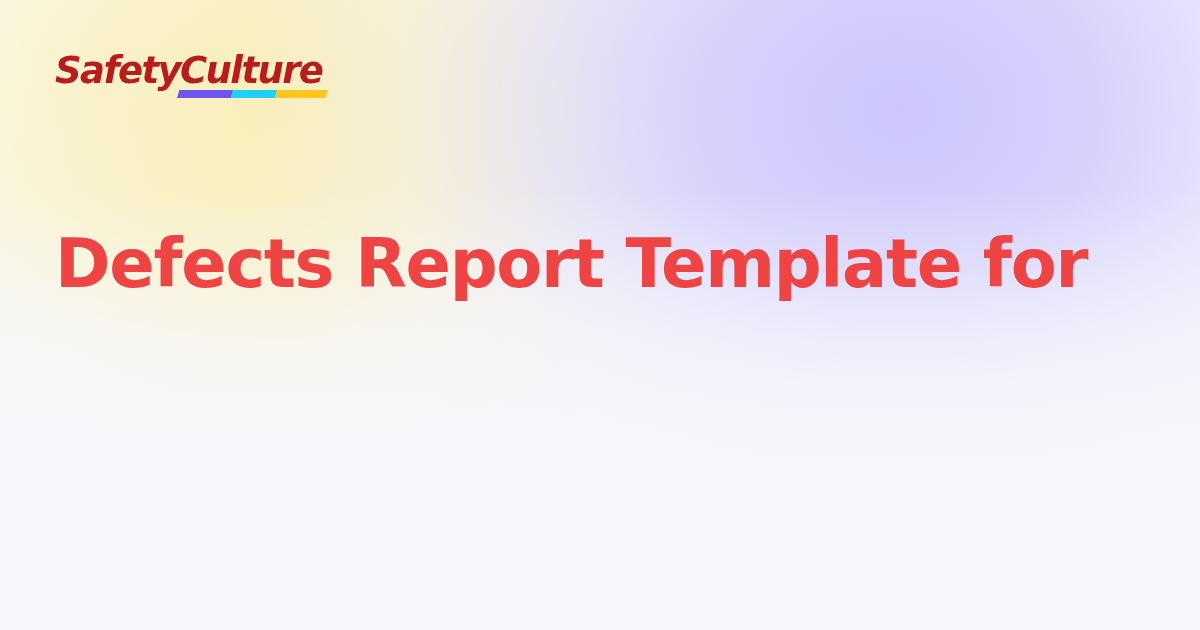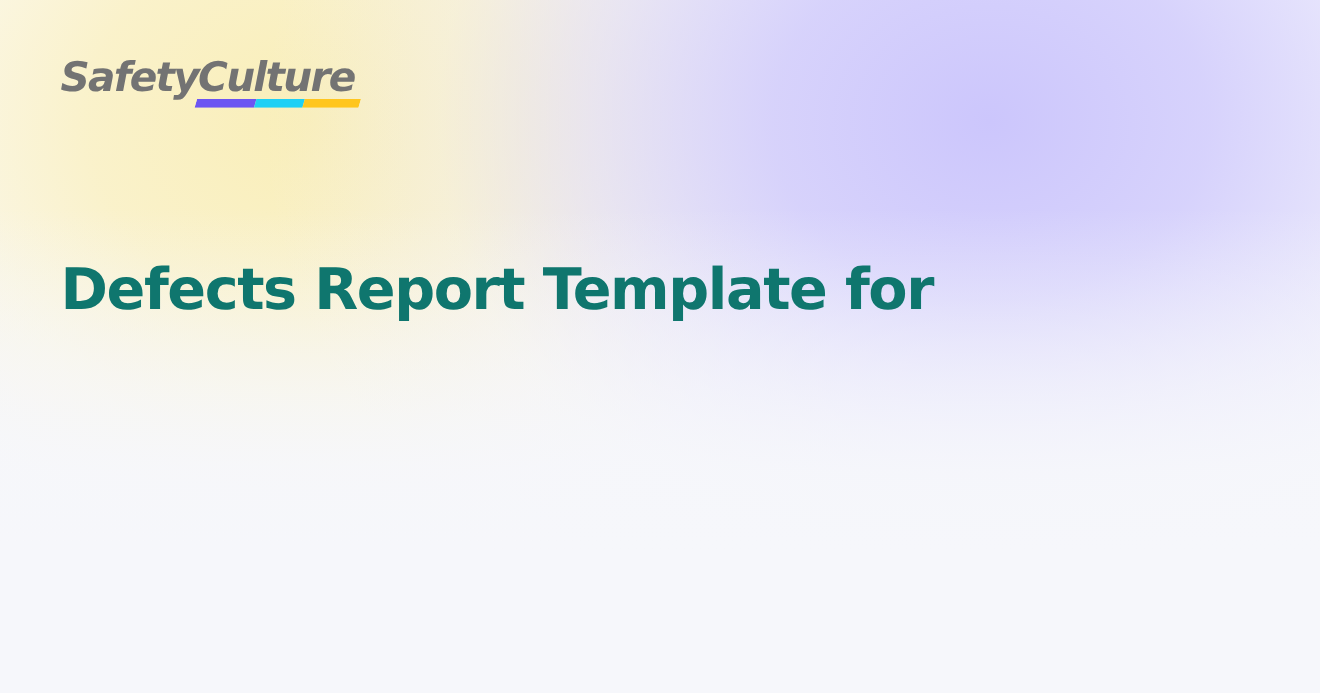--- a/index.html
+++ b/index.html
@@ -95,21 +95,21 @@
   .logo-wordmark {
     position: absolute;
     left: 0;
     top: 0;
     font-family: "DejaVu Sans", sans-serif;
     font-size: 37px;
     font-weight: bold;
     font-style: italic;
     letter-spacing: -1.6px;
     line-height: 46px;
-    color: #737373;
+    color: #b91c1c;
     white-space: nowrap;
   }
   .logo-wordmark .wm-light { font-weight: bold; }
   .logo-wordmark .wm-bold  { font-weight: bold; }
 
   
   .logo-underline {
     position: absolute;
     left: 123px;
     top: 42px;
@@ -125,25 +125,25 @@
   .seg-yellow { width: 34%; background: #ffc61e; }
 
   
   .headline {
     position: absolute;
     left: 55px;
     top: 214px;
     width: 1060px;
     margin: 0;
     font-family: "DejaVu Sans", sans-serif;
-    font-size: 52px;
+    font-size: 67px;
     line-height: 100px;
     font-weight: bold;
     letter-spacing: -1.3px;
-    color: #0f766e;
+    color: #ef4444;
   }
   .headline .hl-line { display: block; white-space: nowrap; }
 </style>
 </head>
 <body>
 
 <div class="og-card">
 
   <div class="bg-base"></div>
   <div class="bg-warm"></div>

